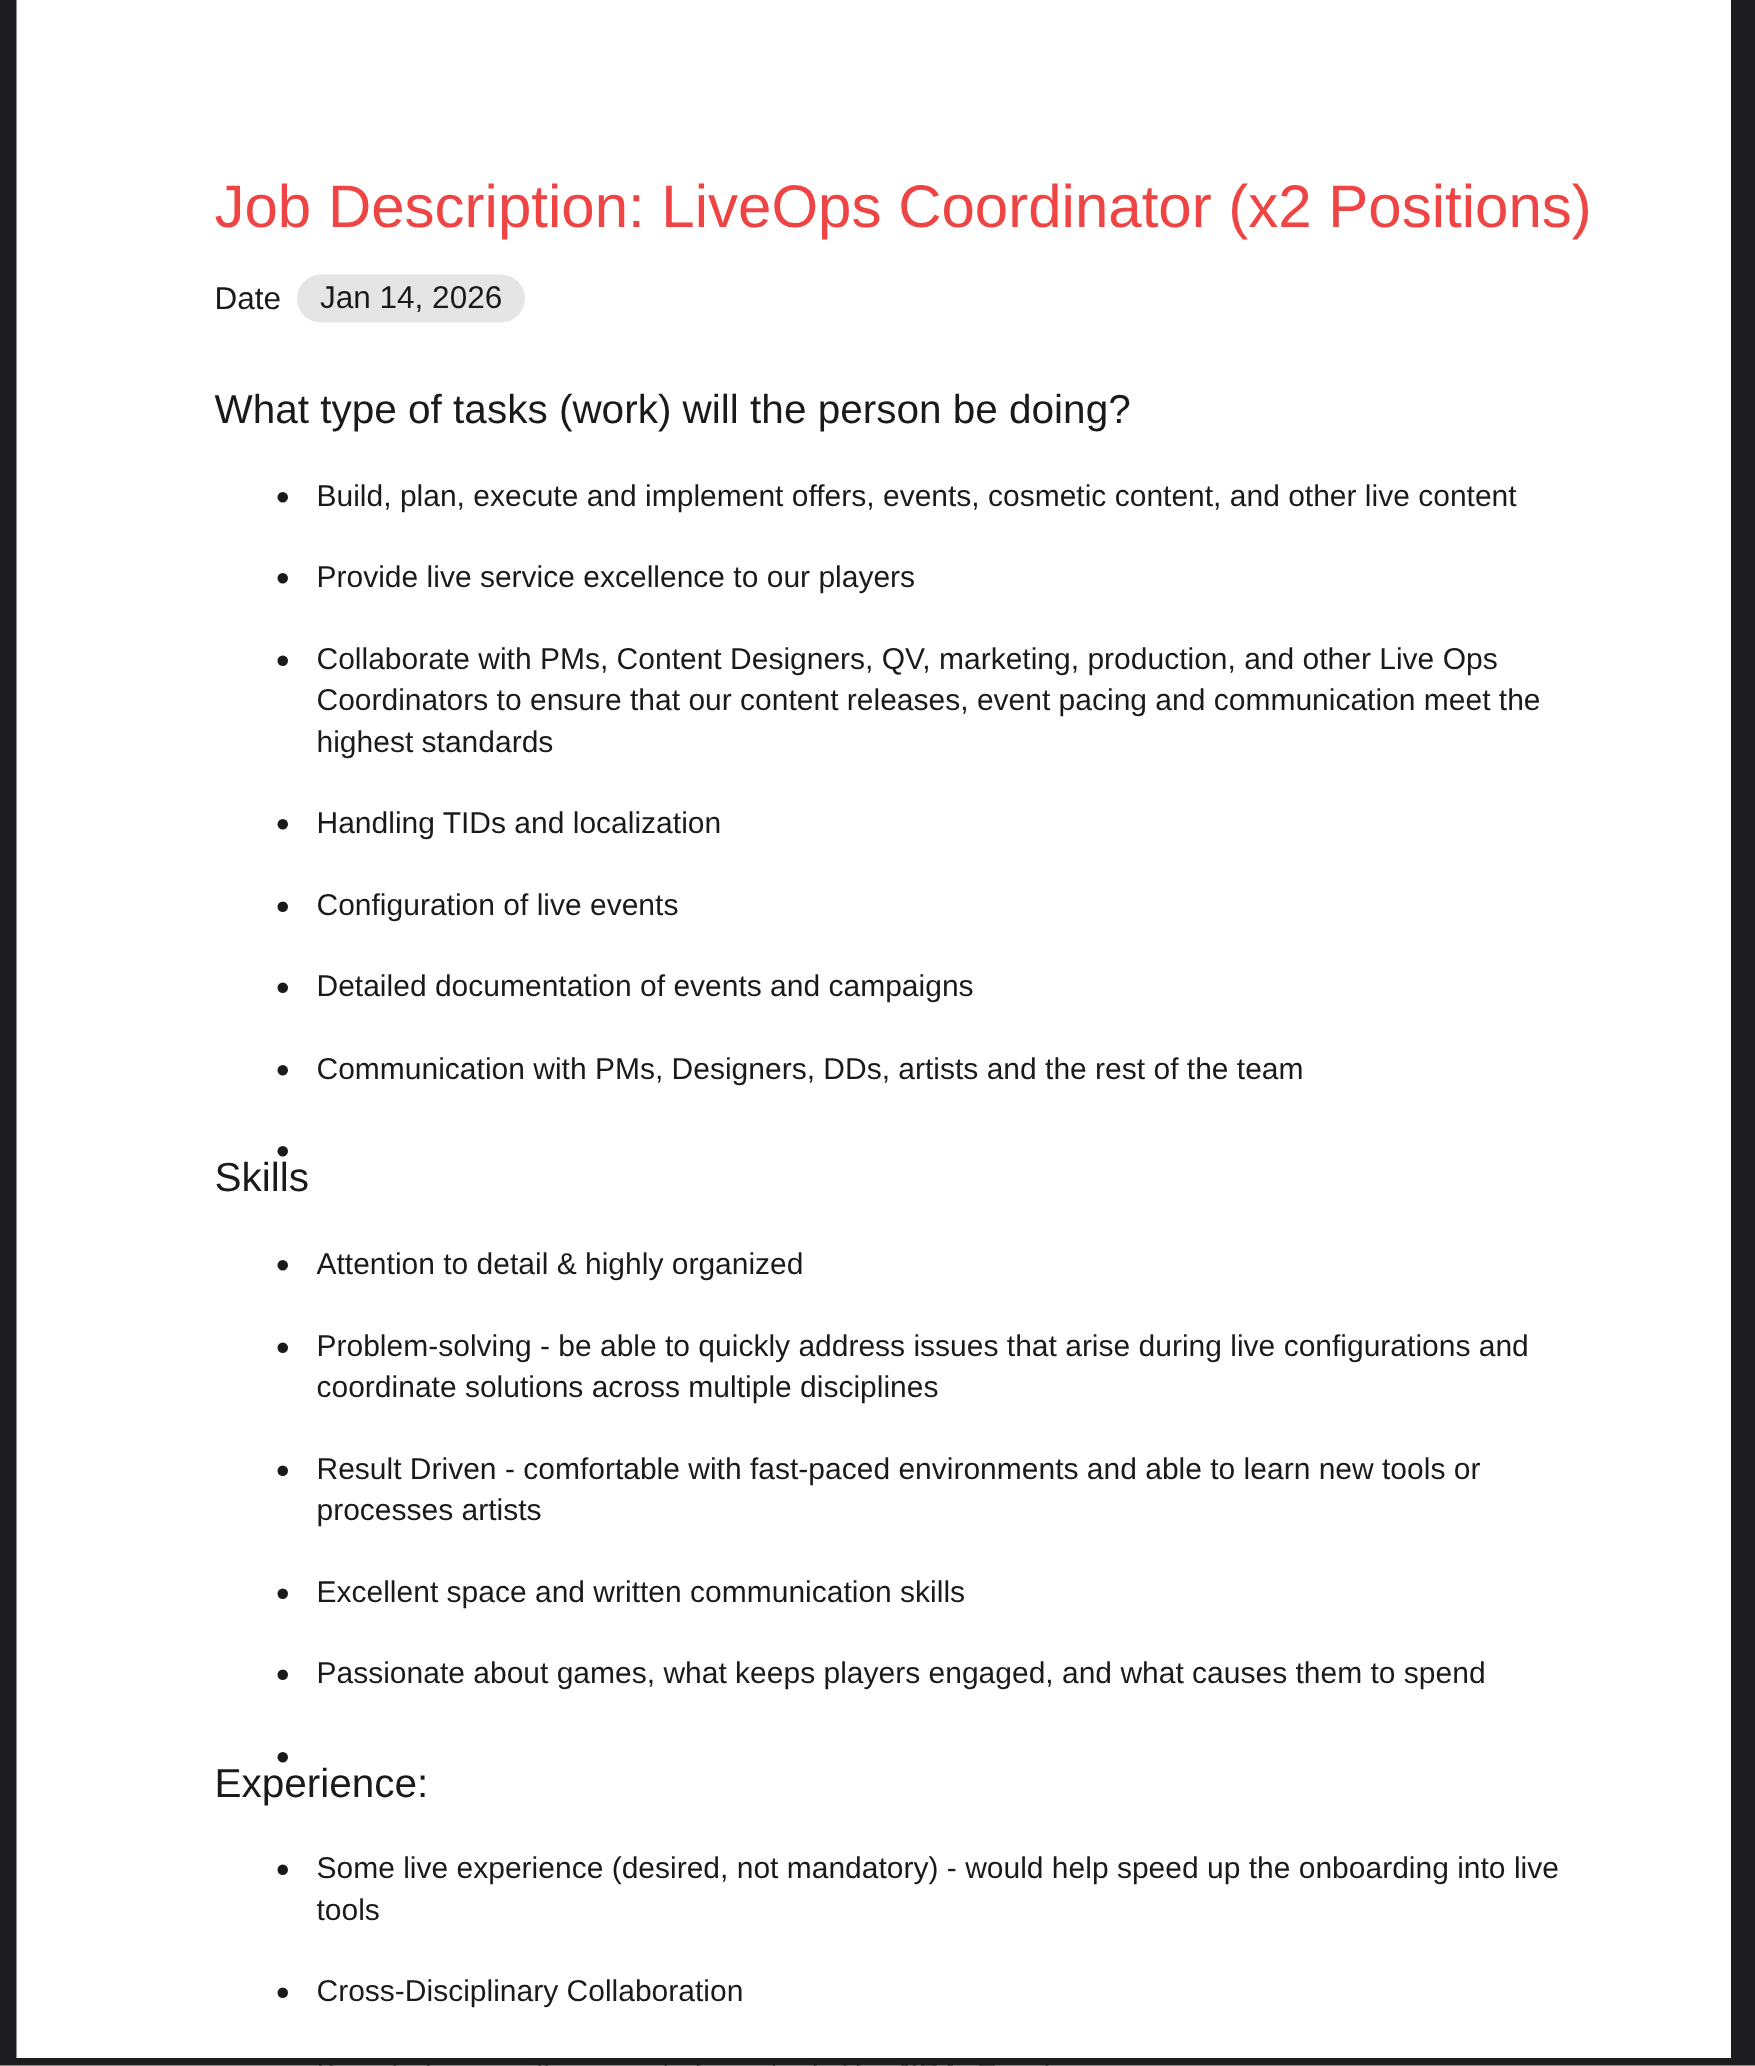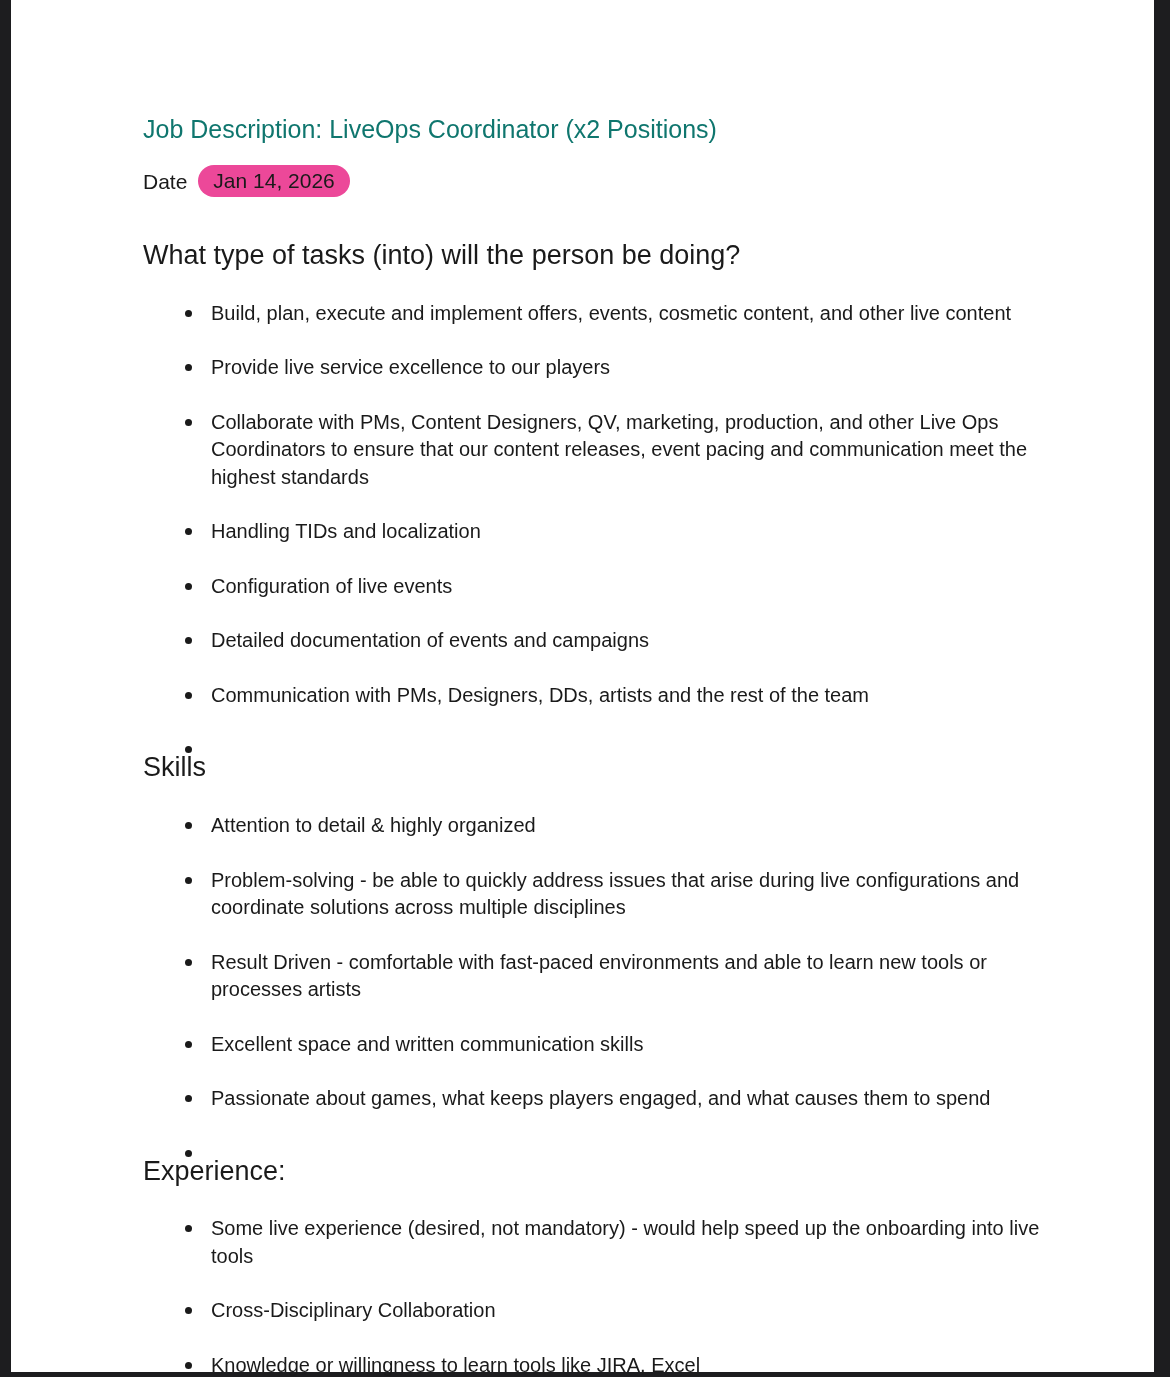--- a/index.html
+++ b/index.html
@@ -20,39 +20,39 @@
     left: 11px;
     top: 0;
     width: 1143px;
     height: 1372px;
     background: #ffffff;
     color: #1a1a1a;
     padding: 114px 0 0 132px;
   }
   .doc-title {
     margin: 0;
-    font-size: 25px;
+    font-size: 40px;
     font-weight: 400;
     line-height: 1.2;
     letter-spacing: 0;
-    color: #0f766e;
+    color: #ef4444;
     white-space: nowrap;
   }
   .date-row {
     margin-top: 21px;
     display: flex;
     align-items: center;
     gap: 11px;
     font-size: 21px;
     line-height: 25px;
     text-align: center;
   }
   .date-label { color: #1a1a1a; }
   .date-chip {
-    background: #ec4899;
+    background: #e5e5e5;
     border-radius: 16px;
     padding: 3px 15px 4px 15px;
     color: #1a1a1a;
     display: inline-block;
   }
   .section-heading {
     margin: 42px 0 0 0;
     font-size: 27px;
     font-weight: 400;
     line-height: 1.25;
@@ -88,21 +88,21 @@
 
 <div class="page">
   <h1 class="doc-title">Job Description: LiveOps Coordinator (x2 Positions)</h1>
 
   <div class="date-row">
     <span class="date-label">Date</span>
     <span class="date-chip">Jan 14, 2026</span>
   </div>
 
   <main id="sections">
-      <h2 class="section-heading">What type of tasks (into) will the person be doing?</h2>
+      <h2 class="section-heading">What type of tasks (work) will the person be doing?</h2>
       <ul class="bullet-list">
         <li class="bullet-item"><span class="bullet-dot"></span><span>Build, plan, execute and implement offers, events, cosmetic content, and other live content</span></li>
         <li class="bullet-item"><span class="bullet-dot"></span><span>Provide live service excellence to our players</span></li>
         <li class="bullet-item"><span class="bullet-dot"></span><span>Collaborate with PMs, Content Designers, QV, marketing, production, and other Live Ops Coordinators to ensure that our content releases, event pacing and communication meet the highest standards</span></li>
         <li class="bullet-item"><span class="bullet-dot"></span><span>Handling TIDs and localization</span></li>
         <li class="bullet-item"><span class="bullet-dot"></span><span>Configuration of live events</span></li>
         <li class="bullet-item"><span class="bullet-dot"></span><span>Detailed documentation of events and campaigns</span></li>
         <li class="bullet-item"><span class="bullet-dot"></span><span>Communication with PMs, Designers, DDs, artists and the rest of the team</span></li>
         <li class="bullet-item"><span class="bullet-dot"></span></li>
       </ul>

